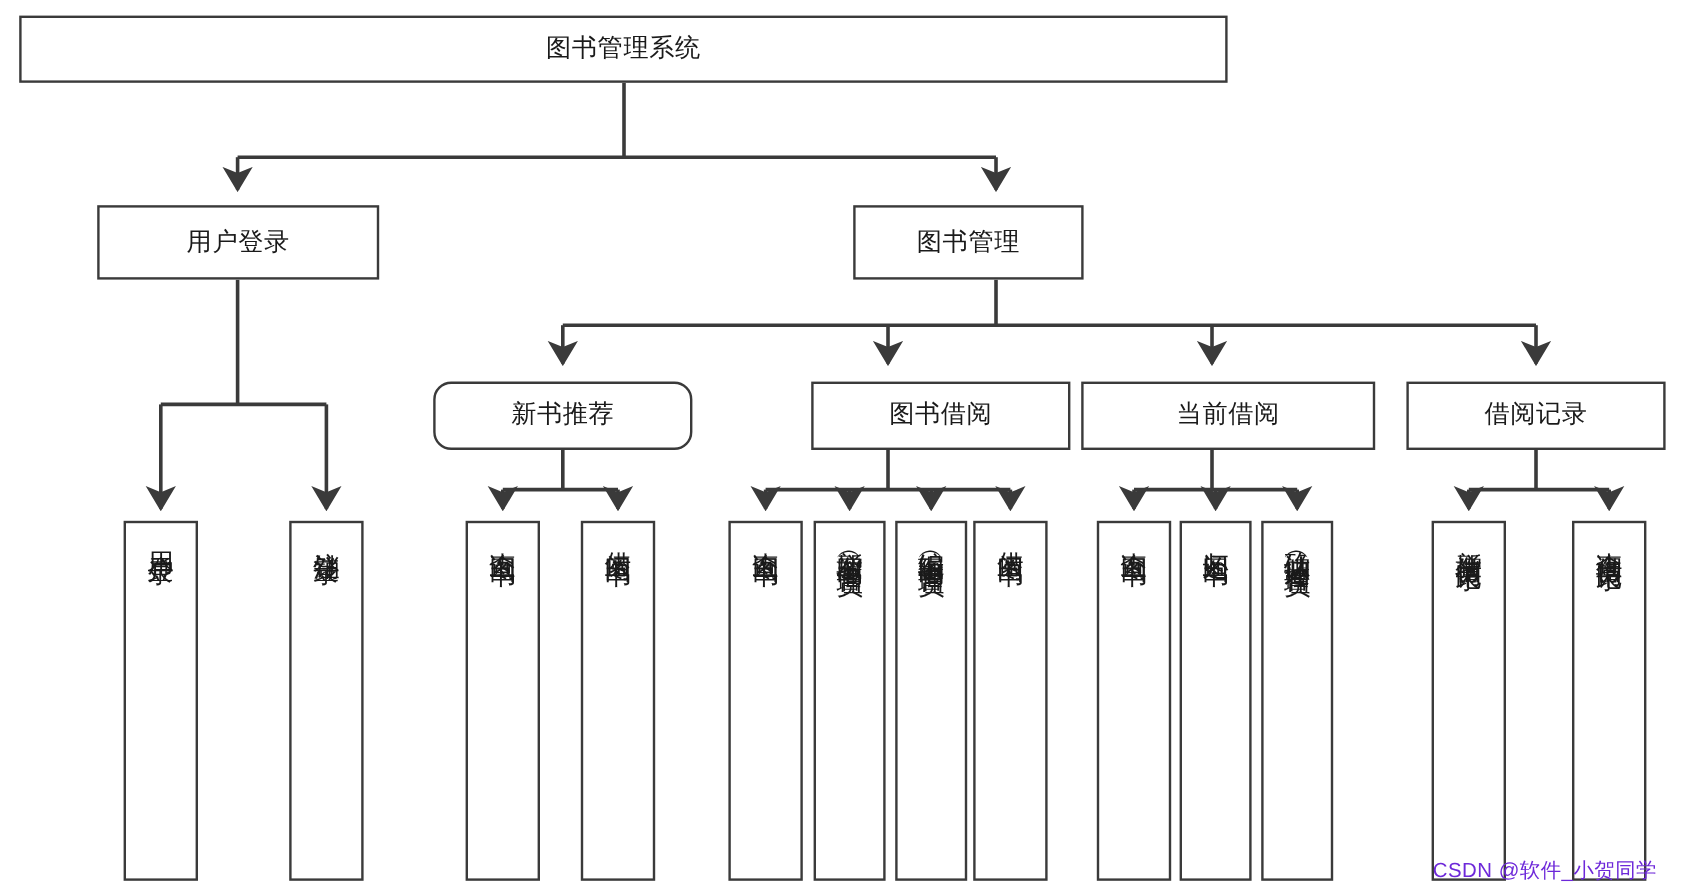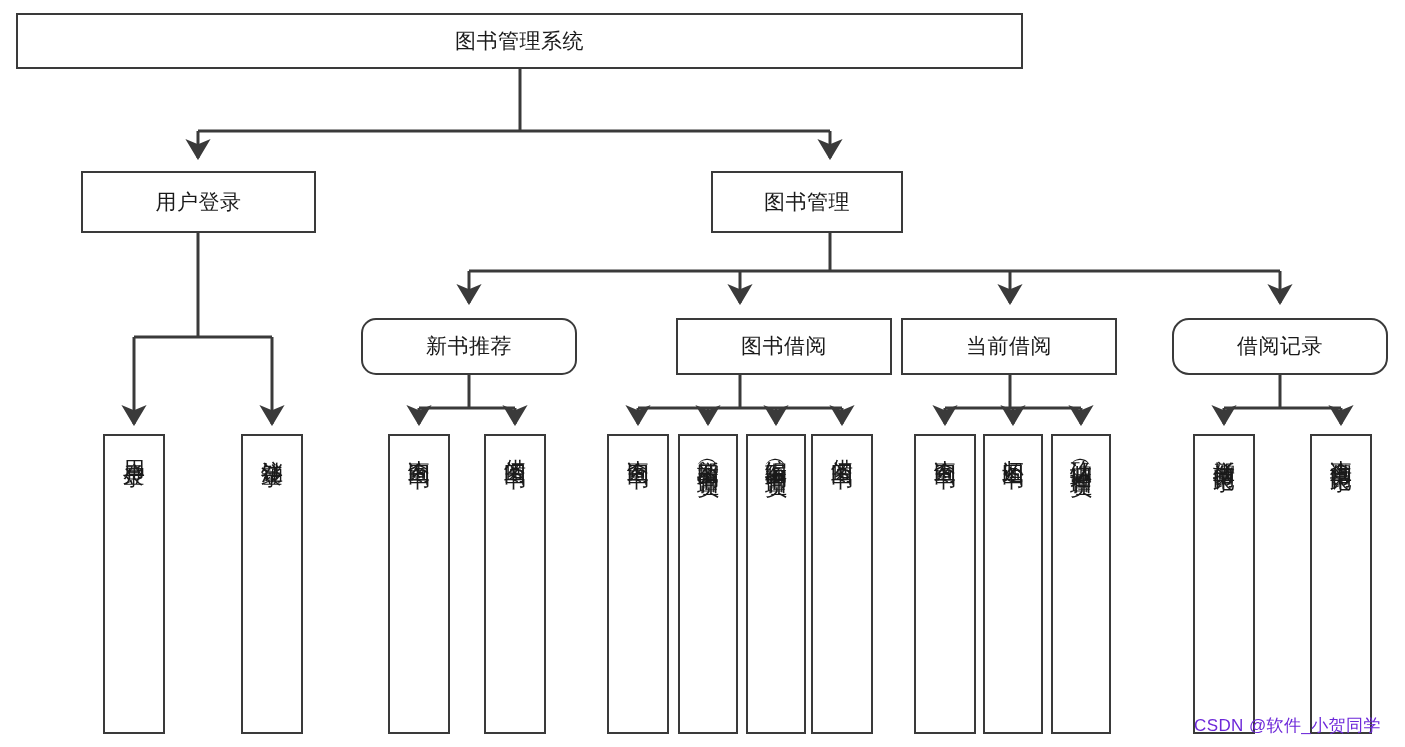--- a/index.html
+++ b/index.html
@@ -130,24 +130,24 @@
   <div class="node horizontal" style="left:711px; top:171px; width:192px; height:62px;">
     <span class="label">图书管理</span>
   </div>
 
   <div class="node horizontal" style="left:361px; top:318px; width:216px; height:57px;border-radius:15px;">
     <span class="label">新书推荐</span>
   </div>
   <div class="node horizontal" style="left:632px; top:318px; width:216px; height:57px;margin-left:44px;">
     <span class="label">图书借阅</span>
   </div>
-  <div class="node horizontal" style="left:901px; top:318px; width:216px; height:57px;">
+  <div class="node horizontal" style="left:901px; top:318px; width:245px; height:57px;">
     <span class="label">当前借阅</span>
   </div>
-  <div class="node horizontal" style="left:1172px; top:318px; width:216px; height:57px;border-radius:17px;">
+  <div class="node horizontal" style="left:1172px; top:318px; width:216px; height:57px;">
     <span class="label">借阅记录</span>
   </div>
 
   <div class="node vertical" style="left:103px; top:434px; width:62px; height:300px;">
     <span class="label">用户登录</span>
   </div>
   <div class="node vertical" style="left:241px; top:434px; width:62px; height:300px;">
     <span class="label">注销登录</span>
   </div>
 

